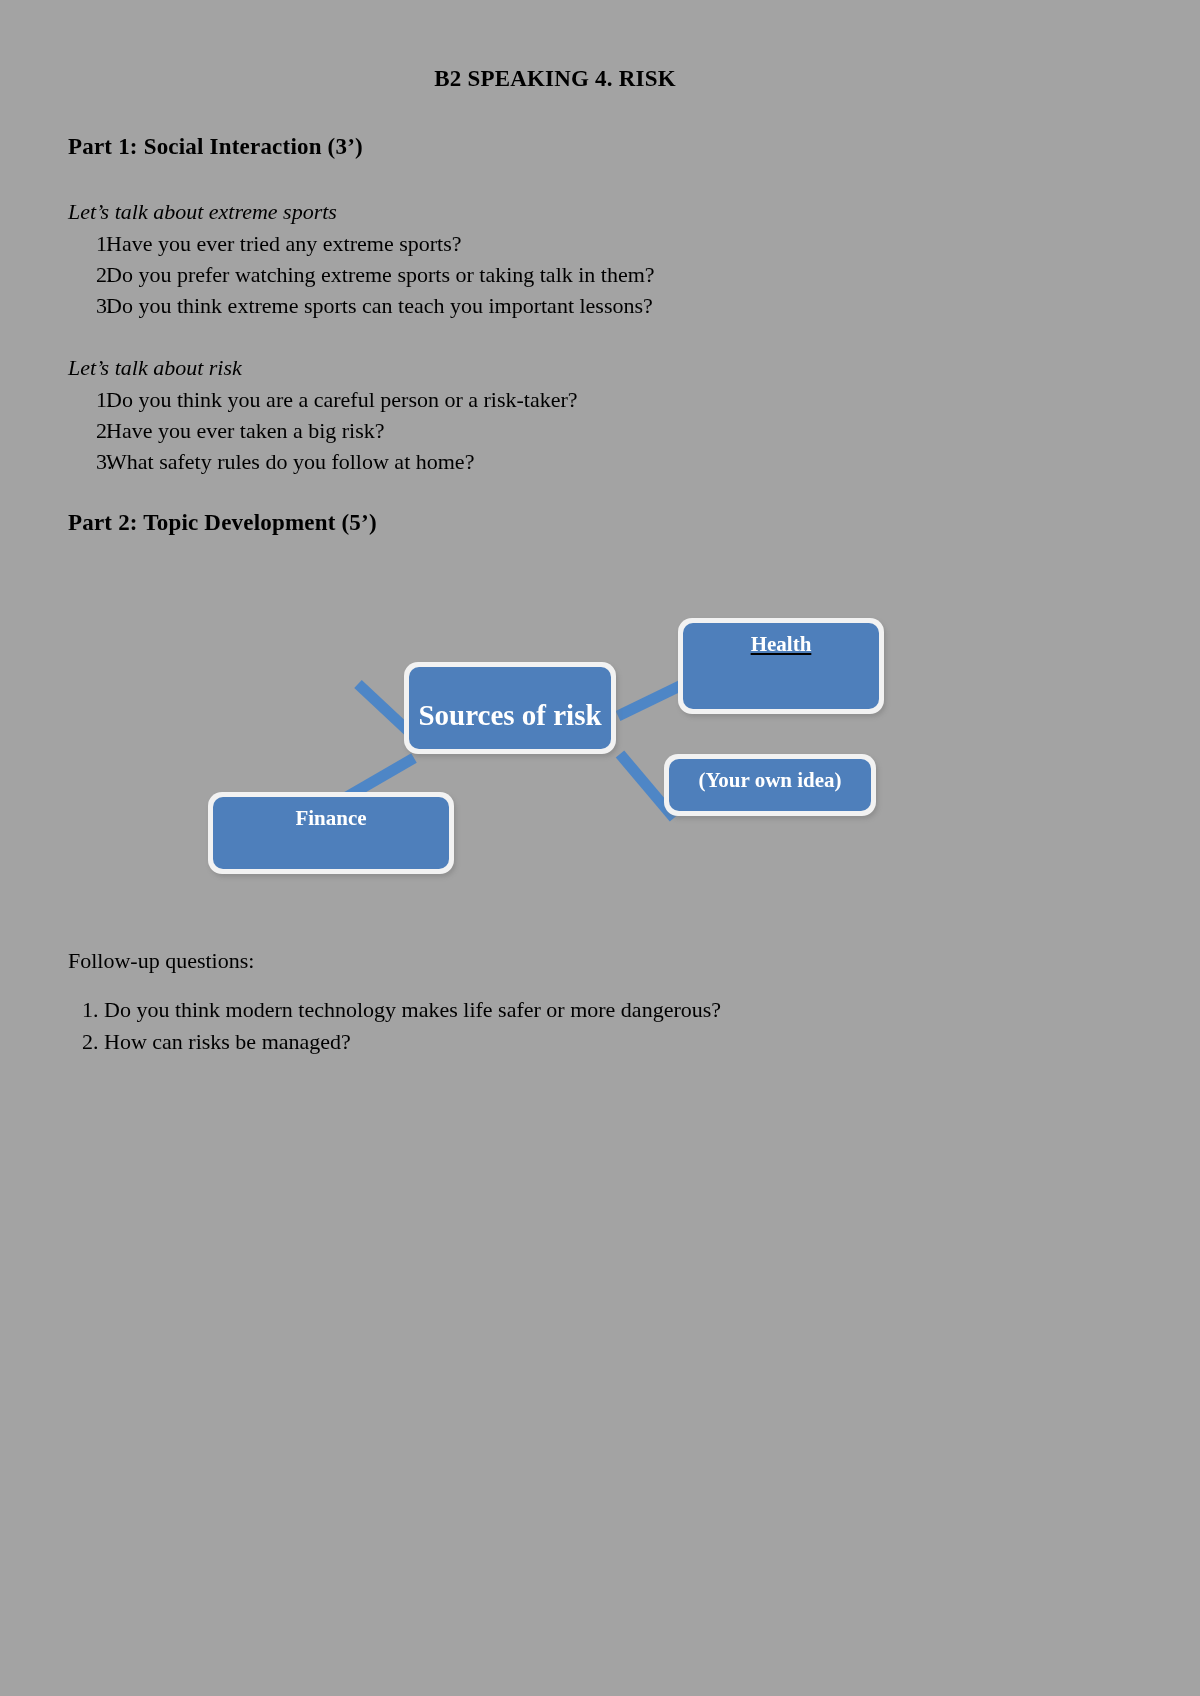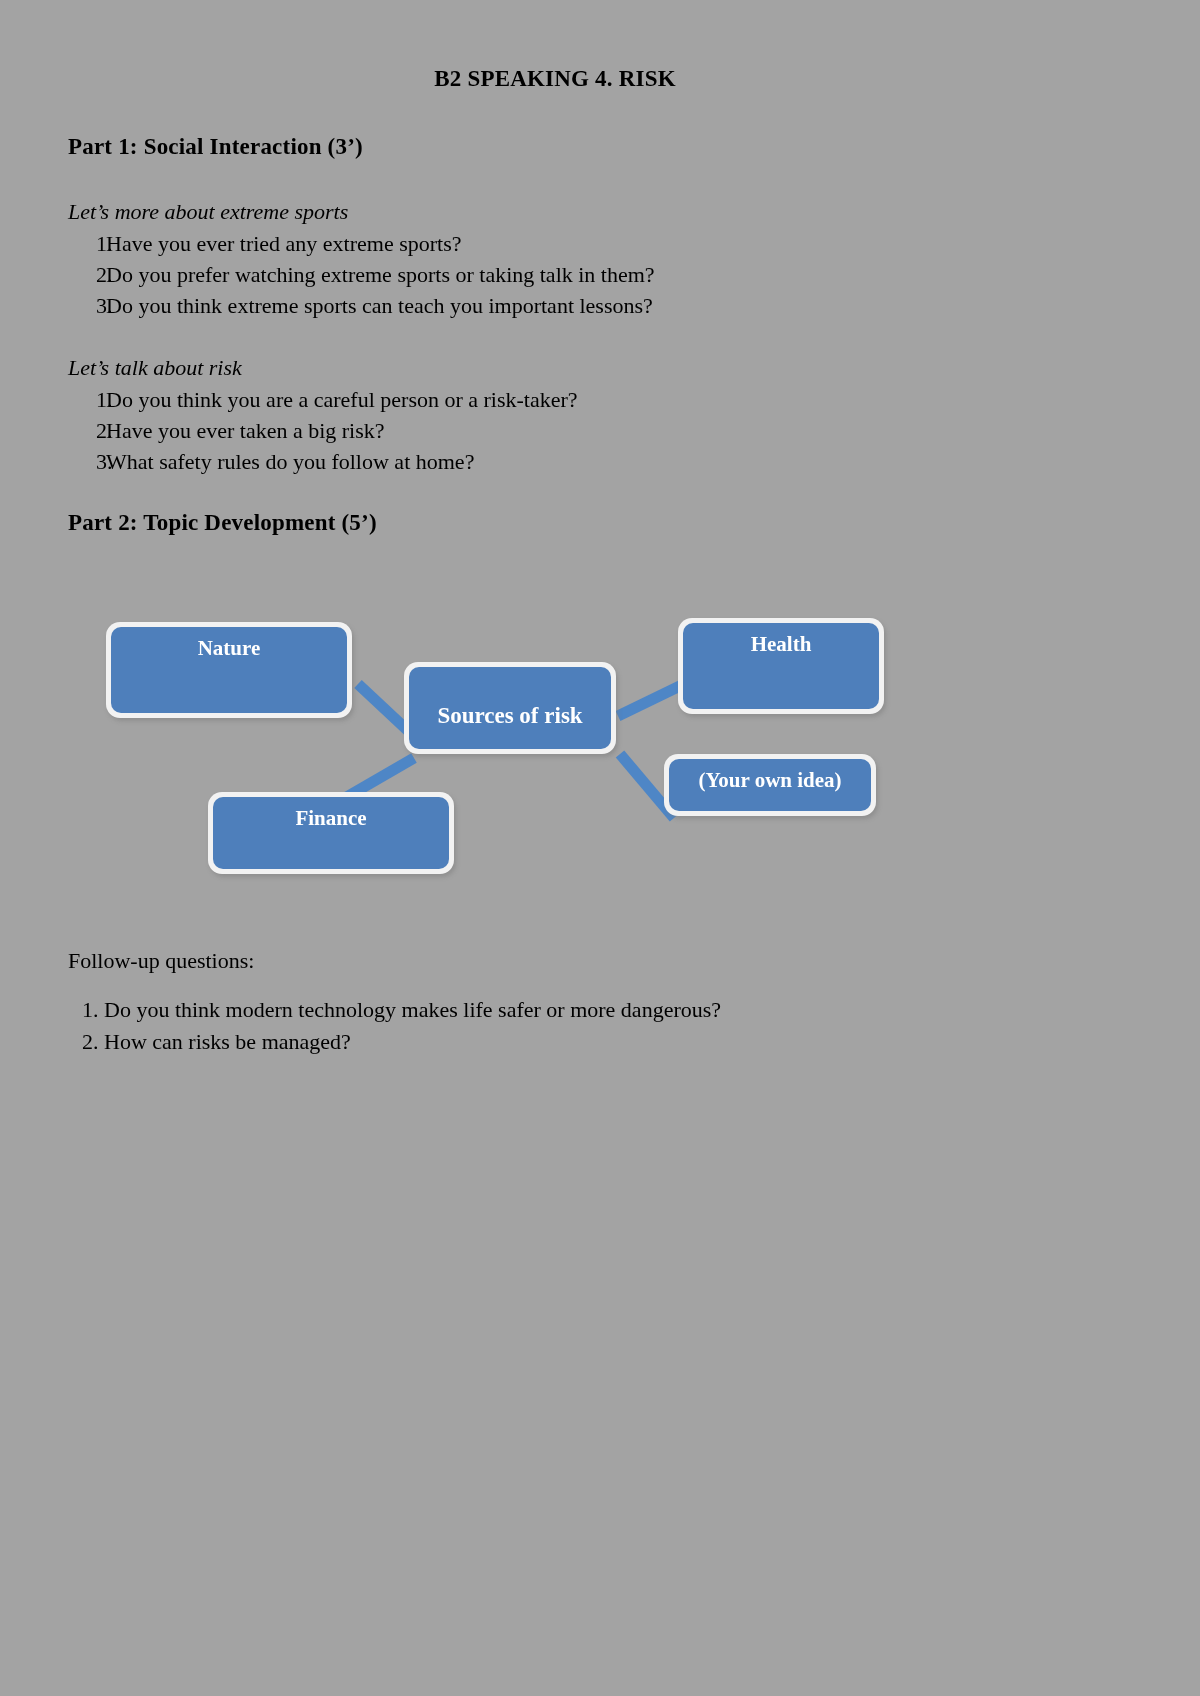--- a/index.html
+++ b/index.html
@@ -149,41 +149,41 @@
     font-size: 21px;
     display: flex;
     align-items: flex-start;
     justify-content: center;
     padding-top: 10px;
     box-sizing: border-box;
     text-align: center;
     line-height: 1.1;
   }
   .node.center .fill {
-    font-size: 23px;
+    font-size: 29px;
     align-items: center;
     padding-top: 16px;
   }
 
   #node-nature      { left: 16px;  top: 16px;  width: 246px; height: 96px; }
   #node-center      { left: 314px; top: 56px;  width: 212px; height: 92px; }
-  #node-health      { left: 588px; top: 12px;  width: 206px; height: 96px; }
+  #node-health      { left: 588px; top: 12px;  width: 206px; height: 96px; text-decoration: underline; }
   #node-own-idea    { left: 574px; top: 148px; width: 212px; height: 62px; }
   #node-finance     { left: 118px; top: 186px; width: 246px; height: 82px; }
 </style>
 </head>
 <body>
 
 <div class="page">
 
   <div class="doc-title">B2 SPEAKING 4. RISK</div>
 
   <div class="part-heading" id="part1-heading">Part 1: Social Interaction (3’)</div>
 
-  <div class="prompt-italic" id="prompt-extreme">Let’s more about extreme sports</div>
+  <div class="prompt-italic" id="prompt-extreme">Let’s talk about extreme sports</div>
 
   <ul class="q-list" id="list-extreme">
     <li>
       <span class="q-num">1.</span><span>Have you ever tried any extreme sports?</span>
     </li>
     <li>
       <span class="q-num">2.</span><span>Do you prefer watching extreme sports or taking talk in them?</span>
     </li>
     <li>
       <span class="q-num">3.</span><span>Do you think extreme sports can teach you important lessons?</span>
@@ -209,23 +209,20 @@
 
   <div class="diagram">
 
     <svg class="connectors" viewBox="0 0 830 290" xmlns="http://www.w3.org/2000/svg">
       <line x1="268" y1="78" x2="330" y2="136" stroke="#4e86c6" stroke-width="11" stroke-linecap="butt"></line>
       <line x1="528" y1="110" x2="594" y2="78" stroke="#4e86c6" stroke-width="11" stroke-linecap="butt"></line>
       <line x1="530" y1="148" x2="584" y2="212" stroke="#4e86c6" stroke-width="11" stroke-linecap="butt"></line>
       <line x1="248" y1="196" x2="324" y2="152" stroke="#4e86c6" stroke-width="11" stroke-linecap="butt"></line>
     </svg>
 
-    <div class="node" id="node-nature">
-      <div class="fill">Nature</div>
-    </div>
 
     <div class="node center" id="node-center">
       <div class="fill">Sources of risk</div>
     </div>
 
     <div class="node" id="node-health">
       <div class="fill">Health</div>
     </div>
 
     <div class="node" id="node-finance">

